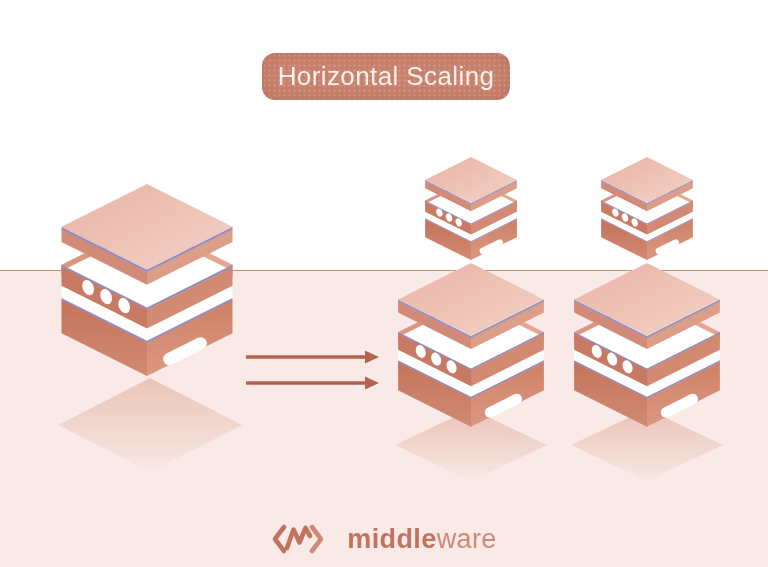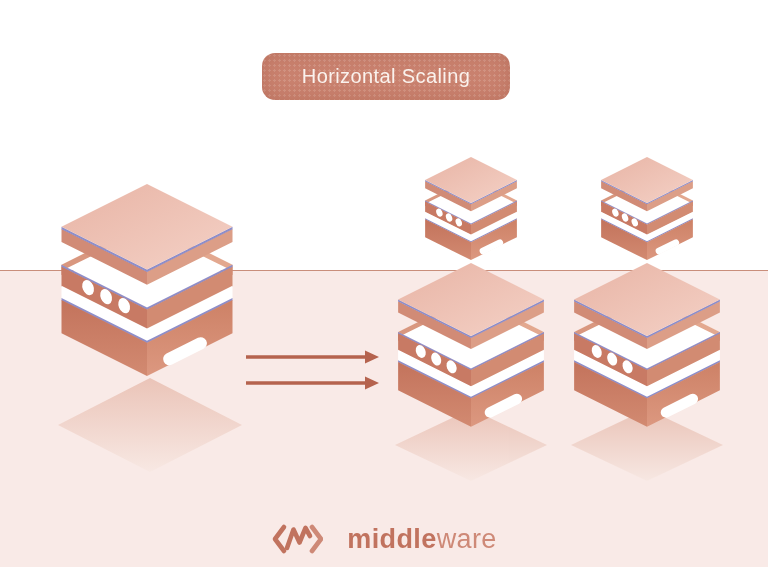--- a/index.html
+++ b/index.html
@@ -12,21 +12,21 @@
   svg.scene{position:absolute;left:0;top:0;}
   .badge{
     position:absolute;left:262px;top:53px;width:248px;height:47px;
     border-radius:13px;
     background-color:var(--badge,#c9816e);
     background-image:radial-gradient(rgba(255,255,255,.14) 1px, rgba(0,0,0,0) 1.3px);
     background-size:5px 5px;
     box-shadow:inset 0 0 18px rgba(120,50,35,.18);
     display:flex;align-items:center;justify-content:center;
     color:var(--badgeText,#faf2ed);
-    font-size:20px;letter-spacing:.4px;
+    font-size:26px;letter-spacing:.4px;
   }
   .footer{
     position:absolute;left:0;right:0;bottom:6px;height:44px;
     display:flex;align-items:center;justify-content:center;gap:24px;margin-top:32px;
   }
   .brand-text{font-size:27px;letter-spacing:.4px;line-height:1;}
   .brand-bold{font-weight:700;color:var(--brand,#c1735f);}
   .brand-light{font-weight:400;color:var(--brandLight,#ce8977);}
 </style>
 </head>

